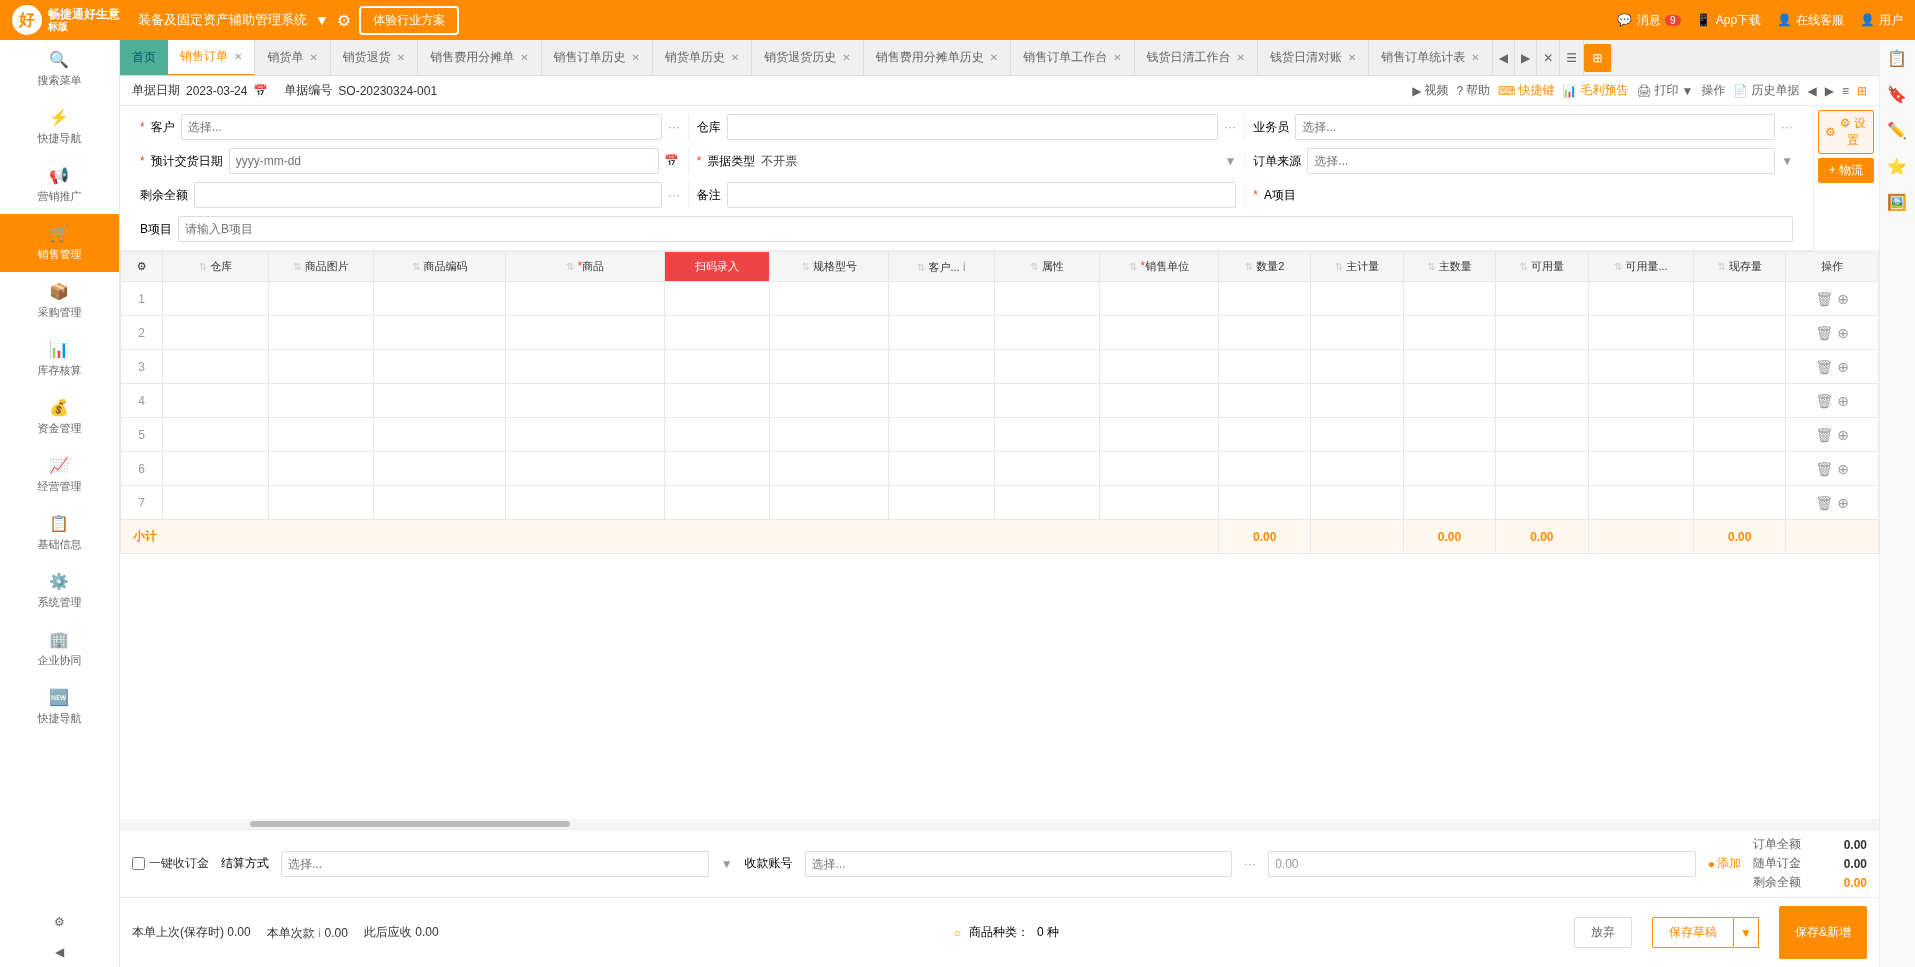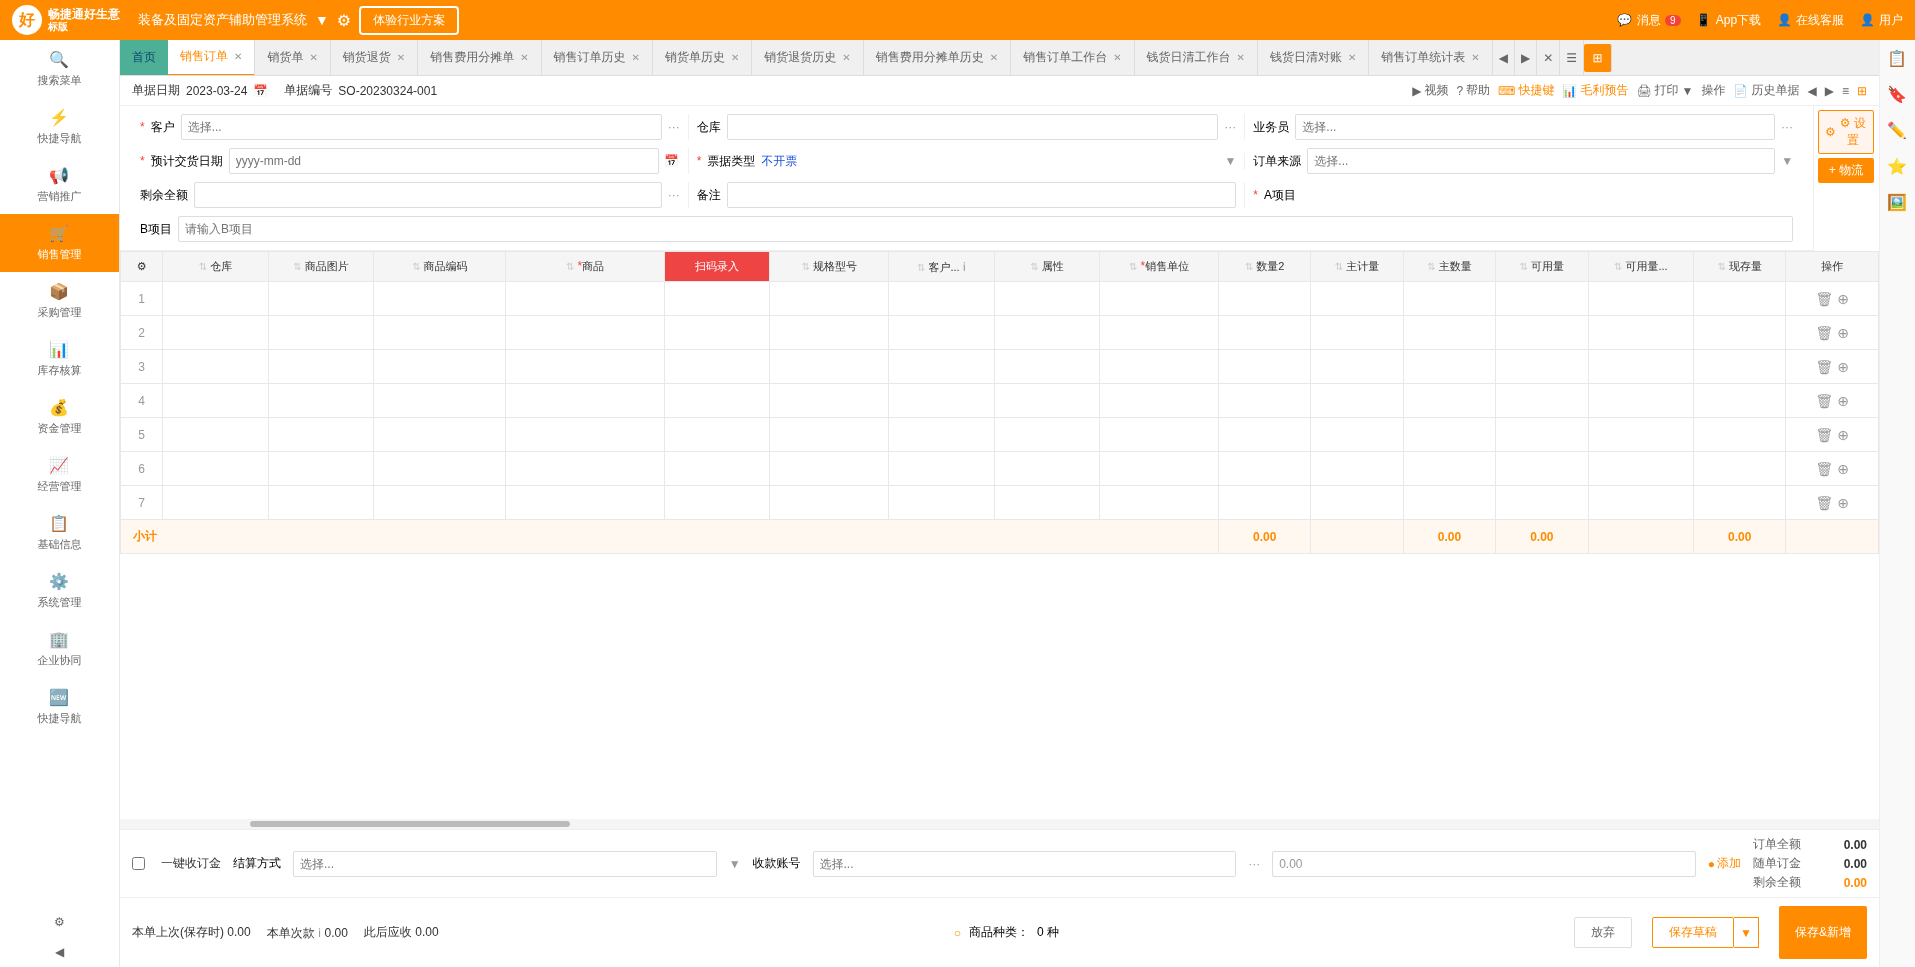--- a/index.html
+++ b/index.html
@@ -98,21 +98,21 @@
     .action-bar-left { display: flex; align-items: center; gap: 16px; }
     .action-bar-right { display: flex; align-items: center; gap: 20px; }
     .stat-item { color: #666; }
     .stat-item span { color: #333; }
     .btn-discard { border: 1px solid #ddd; background: #fff; padding: 6px 16px; cursor: pointer; border-radius: 2px; color: #666; }
     .btn-save-draft { border: 1px solid #ff8c00; background: #fff; padding: 6px 16px; cursor: pointer; border-radius: 2px; color: #ff8c00; display: flex; align-items: center; gap: 4px; }
     .btn-save-new { background: #ff8c00; color: #fff; padding: 18px 16px; cursor: pointer; border: none; border-radius: 2px; }
 
     
     .payment-row { padding: 6px 12px; display: flex; align-items: center; gap: 12px; border-top: 1px solid #eee; flex-shrink: 0; }
-    .checkbox-label { display: flex; align-items: center; gap: 16px; cursor: pointer; color: #333; }
+    .checkbox-label { display: flex; align-items: center; gap: 4px; cursor: pointer; color: #333; }
     .add-link { color: #ff8c00; cursor: pointer; display: flex; align-items: center; gap: 2px; }
 
     
     .right-panel { width: 36px; background: #f9f9f9; border-left: 1px solid #eee; display: flex; flex-direction: column; align-items: center; padding: 4px 0; gap: 8px; flex-shrink: 0; }
     .rp-icon { width: 28px; height: 28px; display: flex; align-items: center; justify-content: center; cursor: pointer; color: #666; font-size: 16px; border-radius: 2px; }
     .rp-icon.active { color: #ff8c00; }
 
     
     .form-with-side { display: flex; }
     .form-main { flex: 1; }
@@ -356,21 +356,21 @@
             <div class="form-row">
               <div class="form-cell" style="flex:1.5;">
                 <span class="required-star">*</span>
                 <span>预计交货日期</span>
                 <input class="form-input" type="text" placeholder="yyyy-mm-dd" style="">
                 <span>📅</span>
               </div>
               <div class="form-cell" style="flex:1.5;">
                 <span class="required-star">*</span>
                 <span>票据类型</span>
-                <span style="flex:1;color:#1d4ed8;">不开票</span>
+                <span style="flex:1;color:#404040;">不开票</span>
                 <span style="color:#999;">▼</span>
               </div>
               <div class="form-cell" style="flex:1.5;">
                 <span>订单来源</span>
                 <input class="form-input" type="text" placeholder="选择..." style="">
                 <span style="color:#999;">▼</span>
               </div>
             </div>
 
             <div class="form-row">

